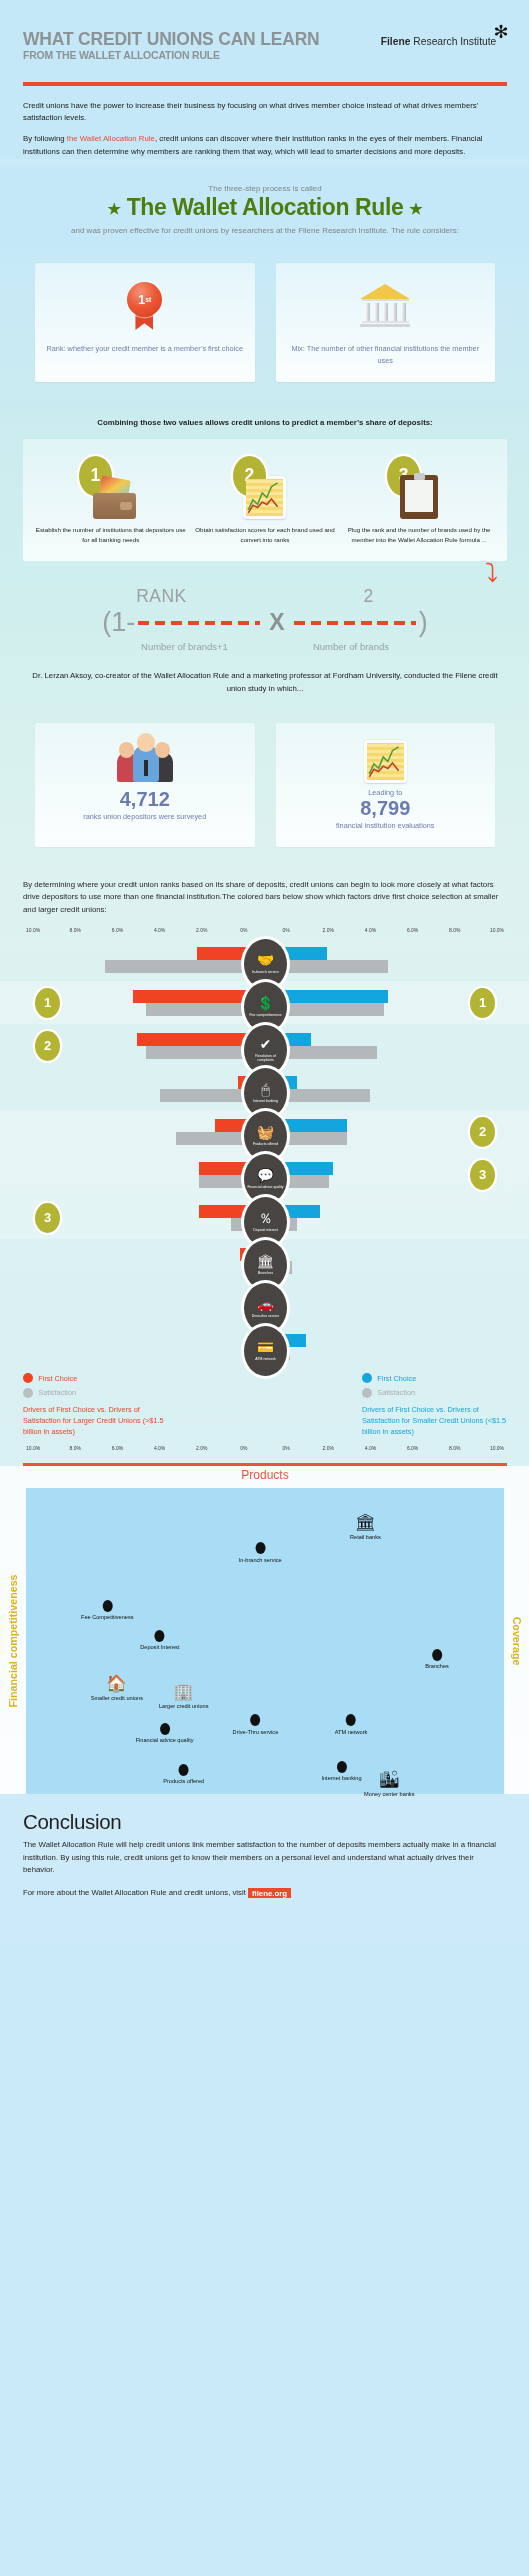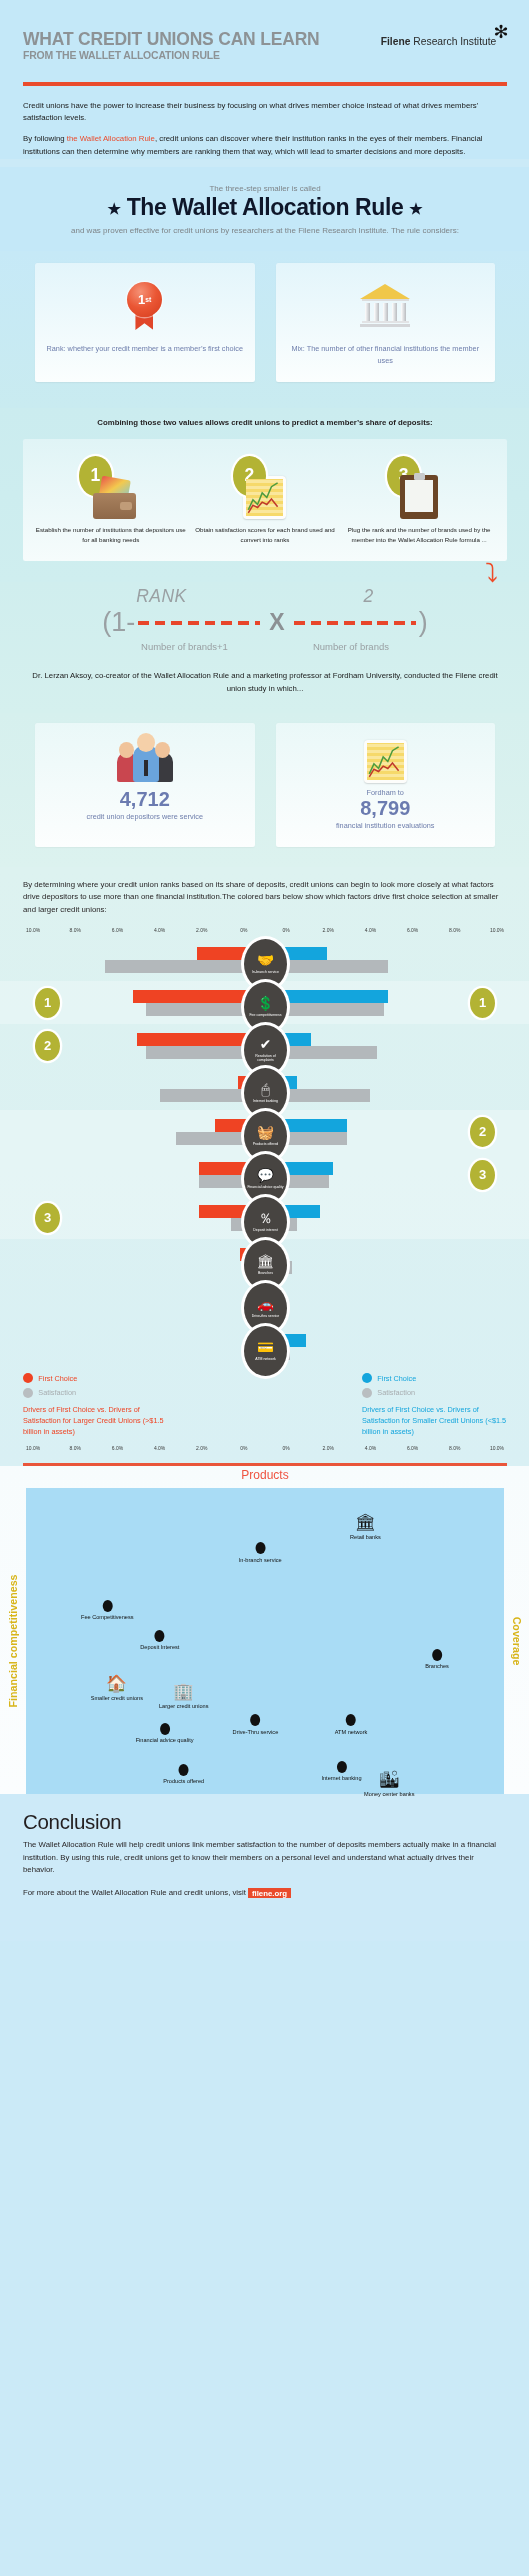--- a/index.html
+++ b/index.html
@@ -39,21 +39,21 @@
   .rule-red { height:3.8px; background:#ea4b2c; margin:20.5px 0 0 0; }
 
   .body-copy { font-size:7.8px; line-height:1.62; color:#1a1a1a; padding:13.7px 0 0 0; }
   .body-copy p { margin-bottom:8.4px; }
   .lnk { color:#ea4b2c; }
 
   
   .sec-war { background:#c4e8f8; text-align:center; padding:16.7px 23px 13.7px; }
   .war-pre { font-size:8px; color:#7e8488; margin-bottom:1.5px; }
   .war-title {
-    font-size:23px; font-weight:bold; color:#0f172a;
+    font-size:23px; font-weight:bold; color:#4d7c0f;
     letter-spacing:-0.4px; line-height:1.2;
   }
   .war-title .st { font-size:15px; vertical-align:middle; }
   .war-post { font-size:8px; color:#7e8488; line-height:1.65; margin-top:2.3px; }
 
   
   .sec-cards {
     background:linear-gradient(#c6e9f7,#c9ebf0);
     padding:12px 35px 26px;
     display:flex; gap:21px; justify-content:center;
@@ -128,21 +128,21 @@
   .clipico { position:relative; width:38px; height:44px; }
   .clipico .brd { position:absolute; inset:0; background:#6b4526; border-radius:3px; }
   .clipico .paper { position:absolute; left:5.3px; top:5.3px; right:5.3px; bottom:7.6px; background:#f3f5f2; }
   .clipico .clip { position:absolute; left:13.7px; top:-2.3px; width:10.7px; height:7.6px; background:#c8cacb; border-radius:1.5px; }
 
   .arrow-red { text-align:right; padding:3px 9px 0 0; font-size:26px; color:#ee4b28; line-height:0.7; }
 
   
   .sec-formula { background:linear-gradient(#d0eeee,#d5f0ee); padding:4.6px 23px 16.7px; text-align:center; }
   .frm-top { display:flex; justify-content:center; align-items:flex-end; gap:4.6px; }
-  .frm-word { font-size:17.5px; color:#9aa0a3; letter-spacing:0.4px;font-style:italic; }
+  .frm-word { font-size:17.5px; color:#9aa0a3; letter-spacing:0.4px; }
   .frm-line { display:flex; justify-content:center; align-items:center; gap:3px; font-size:27px; color:#9aa0a3; }
   .dashes { display:inline-block; width:122px; height:3.8px;
     background:repeating-linear-gradient(90deg,#e8462a 0 10.7px,transparent 10.7px 16.7px); }
   .frm-x { font-size:23px; font-weight:bold; color:#8c9194; padding:0 6px; }
   .frm-bot { display:flex; justify-content:center; gap:85px; font-size:9.5px; color:#9aa0a3; margin-top:3px; }
   .frm-note { font-size:7.8px; line-height:1.65; margin-top:18px; color:#1a1a1a; }
 
   
   .sec-stats { background:linear-gradient(#d6f0ee,#dcf2ef); padding:10.7px 35px 20px; display:flex; gap:21px; }
   .stat {
@@ -249,21 +249,21 @@
       </div>
     </div>
     <div class="rule-red"></div>
     <div class="body-copy">
       <p>Credit unions have the power to increase their business by focusing on what drives member choice instead of what drives members’ satisfaction levels.</p>
       <p><span>By following </span><span class="lnk">the Wallet Allocation Rule</span><span>, credit unions can discover where their institution ranks in the eyes of their members. Financial institutions can then determine why members are ranking them that way, which will lead to smarter decisions and more deposits.</span></p>
     </div>
   </div>
 
   <div class="sec-war">
-    <div class="war-pre">The three-step smaller is called</div>
+    <div class="war-pre">The three-step process is called</div>
     <div class="war-title">
       <span class="st">★</span>
       <span>The Wallet Allocation Rule</span>
       <span class="st">★</span>
     </div>
     <div class="war-post">and was proven effective for credit unions by researchers at the Filene Research Institute. The rule considers:</div>
   </div>
 
   <div class="sec-cards">
     <div class="card">
@@ -368,34 +368,34 @@
           <div class="p pl"></div>
             <div class="p pr"></div>
             <div class="p pc"></div>
           <div class="h hl"></div>
             <div class="h hr"></div>
             <div class="h hc"></div>
             <div class="tie"></div>
         </div>
       </div>
       <div class="stat-num">4,712</div>
-      <div class="stat-cap">credit union depositors were service</div>
+      <div class="stat-cap">ranks union depositors were surveyed</div>
     </div>
     <div class="stat">
       <div class="stat-ico">
         <div class="chartico">
             <div class="inner">
           <svg width="37" height="37" viewBox="0 0 48 48">
                 <polyline points="3,40 9,27 15,33 21,18 27,24 33,10 41,5" fill="none" stroke="#4d9b3f" stroke-width="2"></polyline>
                 <polyline points="3,44 9,34 15,37 21,30 27,33 33,26 41,36" fill="none" stroke="#c0392b" stroke-width="2"></polyline>
               </svg>
         </div>
           </div>
       </div>
-      <div class="stat-pre">Fordham to</div>
+      <div class="stat-pre">Leading to</div>
       <div class="stat-num">8,799</div>
       <div class="stat-cap">financial institution evaluations</div>
     </div>
   </div>
 
   <div class="sec-chart">
     <div class="chart-intro">By determining where your credit union ranks based on its share of deposits, credit unions can begin to look more closely at what factors drive depositors to use more than one financial institution.The colored bars below show which factors drive first choice selection at smaller and larger credit unions:</div>
     <div class="axis" id="axis-top">
         <span>10.0%</span>
         <span>8.0%</span>

